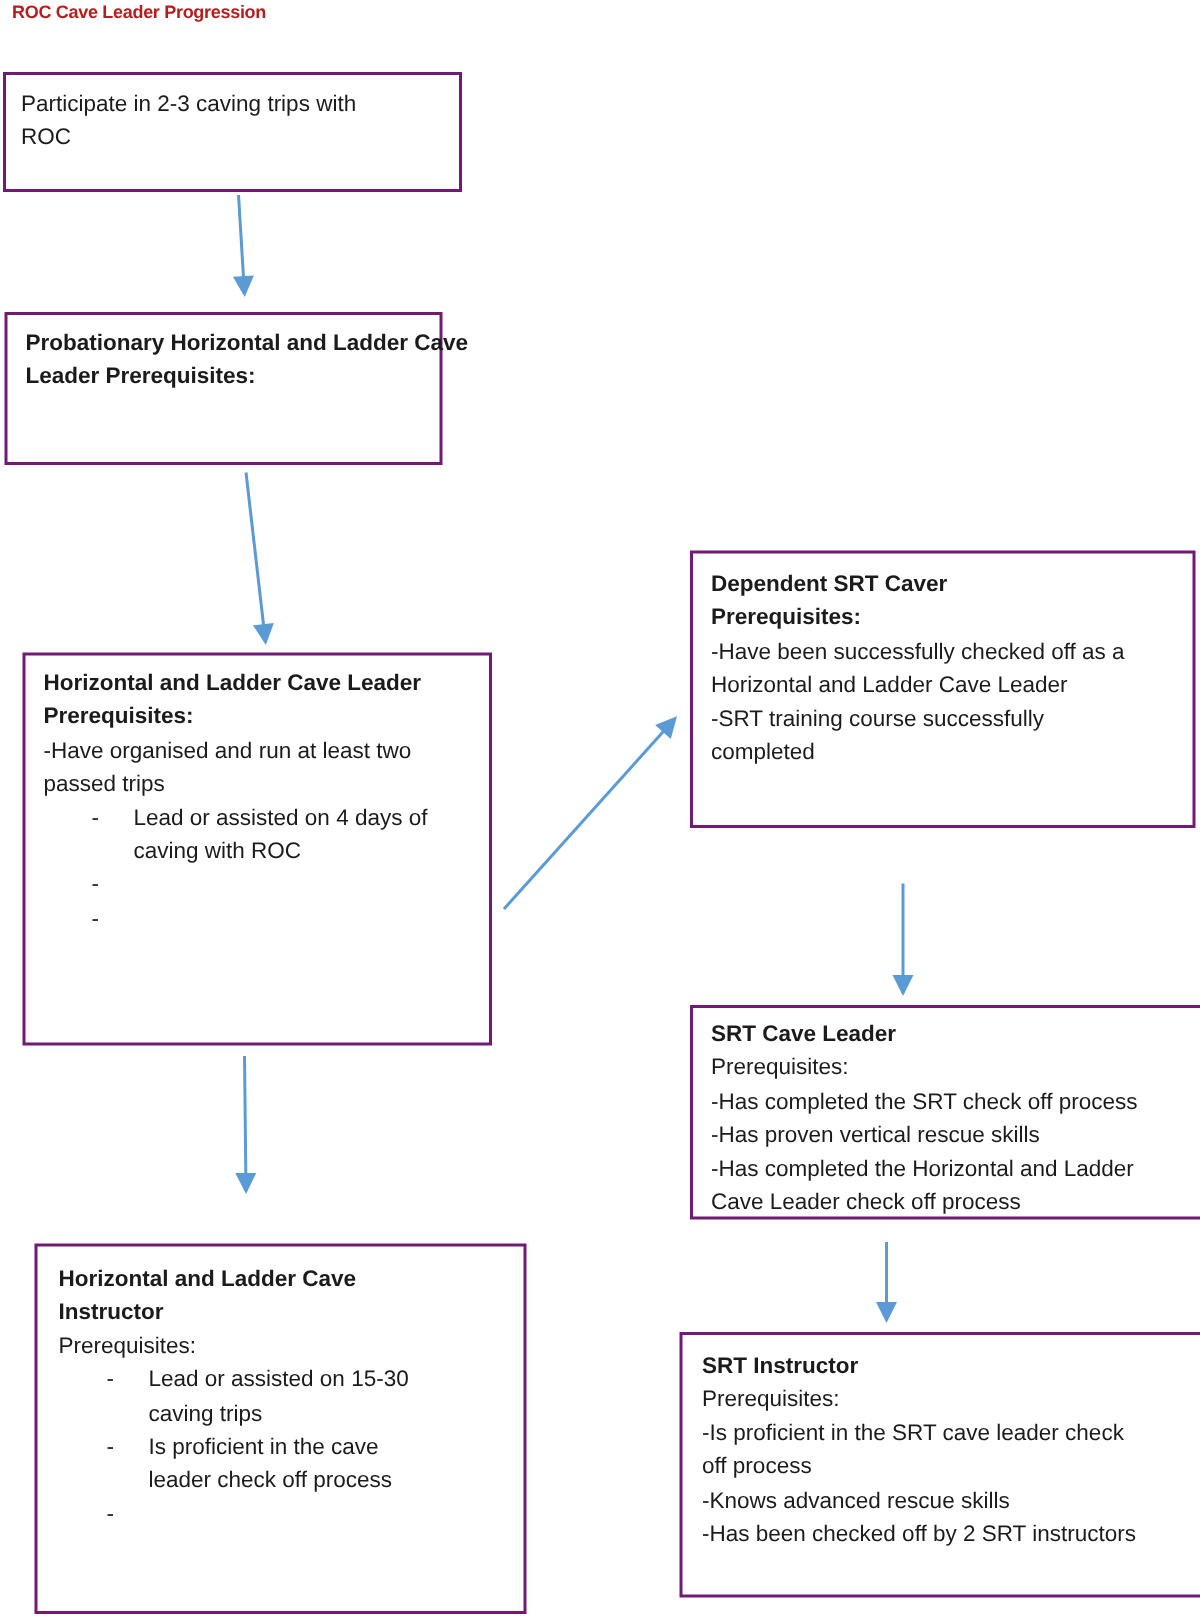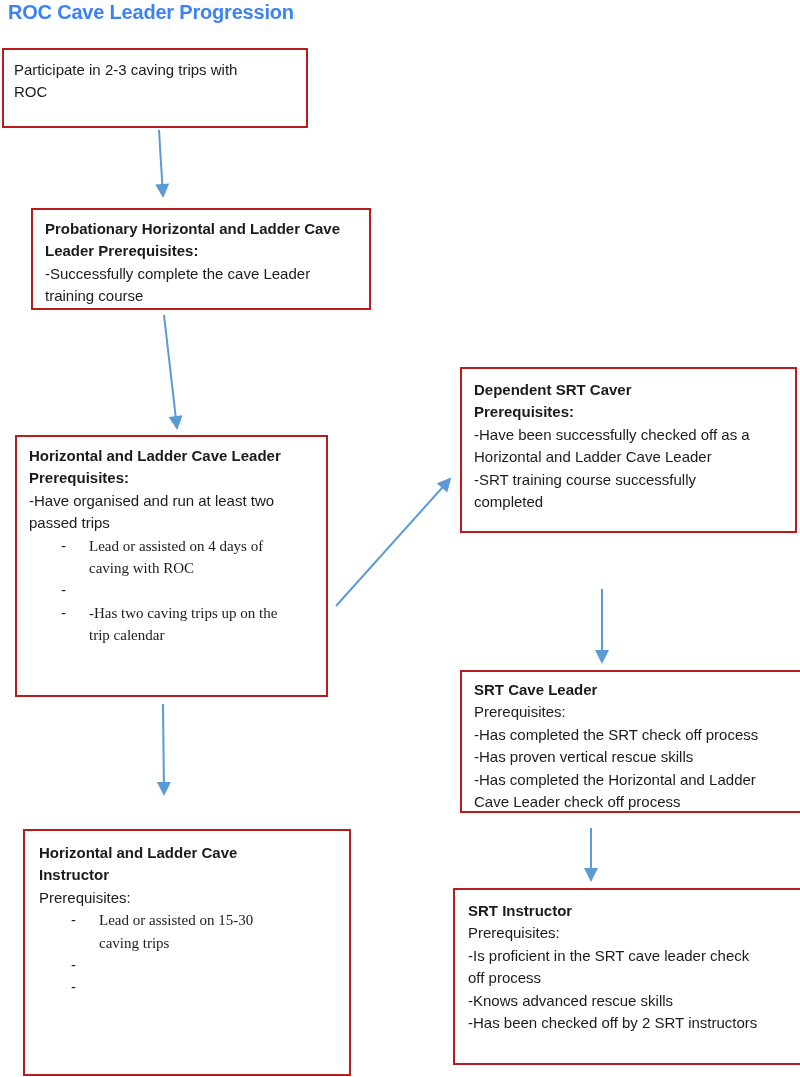--- a/index.html
+++ b/index.html
@@ -10,51 +10,51 @@
     background: #ffffff;
     font-family: "Liberation Sans", sans-serif;
     color: #1b1b1b;
     overflow: hidden;
   }
   .doc-title {
     position: absolute;
     left: 8px;
     top: 1px;
     margin: 0;
-    font-size: 20px;
+    font-size: 12px;
     font-weight: bold;
-    color: #3b82f6;
+    color: #b91c1c;
     letter-spacing: -0.2px;
     white-space: pre;
   }
   .arrows-layer {
     position: absolute;
     left: 0; top: 0;
     width: 800px; height: 1077px;
     pointer-events: none;
   }
   .box {
     position: absolute;
     box-sizing: border-box;
     background: #ffffff;
-    border: 2px solid #b91c1c;
+    border: 2px solid #701a75;
     font-size: 15px;
     line-height: 22.4px;
   }
   .box-content { width: max-content; max-width: none; }
   .seg { white-space: pre; }
   .seg.bold { font-weight: bold; }
   .bullet-row { display: flex; }
   .bullet-marker { flex: none; width: 28px; margin-left: 32px; white-space: pre; }
-  .bullet-text { white-space: pre; font-family: Liberation Serif, serif; }
+  .bullet-text { white-space: pre; }
 
   .box1 { left: 2px;   top: 48px;  width: 306px; height: 80px;  padding: 9px 6px 0 10px; }
-  .box2 { left: 31px;  top: 208px; width: 340px; height: 102px; padding: 8px 6px 6px 12px; }
+  .box2 { left: 3px;  top: 208px; width: 292px; height: 102px; padding: 8px 6px 6px 12px; }
   .box3 { left: 15px;  top: 435px; width: 313px; height: 262px; padding: 8px 6px 0 12px; }
-  .box4 { left: 460px; top: 367px; width: 337px; height: 166px; padding: 10px 6px 0 12px; }
+  .box4 { left: 460px; top: 367px; width: 337px; height: 185px; padding: 10px 6px 0 12px; }
   .box5 { left: 460px; top: 670px; width: 395px; height: 143px; padding: 7px 6px 0 12px; }
   .box6 { left: 453px; top: 888px; width: 392px; height: 177px; padding: 10px 6px 12px 13px; }
   .box7 { left: 23px;  top: 829px; width: 328px; height: 247px; padding: 11px 6px 0 14px; }
 </style>
 </head>
 <body>
 
 <div class="page">
 
   <h1 class="doc-title">ROC Cave Leader Progression</h1>
@@ -77,43 +77,39 @@
     <div class="box-content">
         <div class="seg">Participate in 2-3 caving trips with
 ROC</div>
       </div>
   </div>
 
   <div class="box box2">
     <div class="box-content">
         <div class="seg bold">Probationary Horizontal and Ladder Cave
 Leader Prerequisites:</div>
-        <div class="seg">-Successfully complete the cave Leader
-training course</div>
       </div>
   </div>
 
   <div class="box box3">
     <div class="box-content">
         <div class="seg bold">Horizontal and Ladder Cave Leader
 Prerequisites:</div>
         <div class="seg">-Have organised and run at least two
 passed trips</div>
         <div class="bullet-row">
           <div class="bullet-marker">-</div>
           <div class="bullet-text">Lead or assisted on 4 days of
 caving with ROC</div>
         </div>
         <div class="bullet-row">
           <div class="bullet-marker">-</div>
         </div>
         <div class="bullet-row">
           <div class="bullet-marker">-</div>
-          <div class="bullet-text">-Has two caving trips up on the
-trip calendar</div>
         </div>
       </div>
   </div>
 
   <div class="box box4">
     <div class="box-content">
         <div class="seg bold">Dependent SRT Caver
 Prerequisites:</div>
         <div class="seg">-Have been successfully checked off as a
 Horizontal and Ladder Cave Leader
@@ -149,20 +145,22 @@
         <div class="seg bold">Horizontal and Ladder Cave
 Instructor</div>
         <div class="seg">Prerequisites:</div>
         <div class="bullet-row">
           <div class="bullet-marker">-</div>
           <div class="bullet-text">Lead or assisted on 15-30
 caving trips</div>
         </div>
         <div class="bullet-row">
           <div class="bullet-marker">-</div>
+          <div class="bullet-text">Is proficient in the cave
+leader check off process</div>
         </div>
         <div class="bullet-row">
           <div class="bullet-marker">-</div>
         </div>
       </div>
   </div>
 
 </div>
 
 </body></html>

